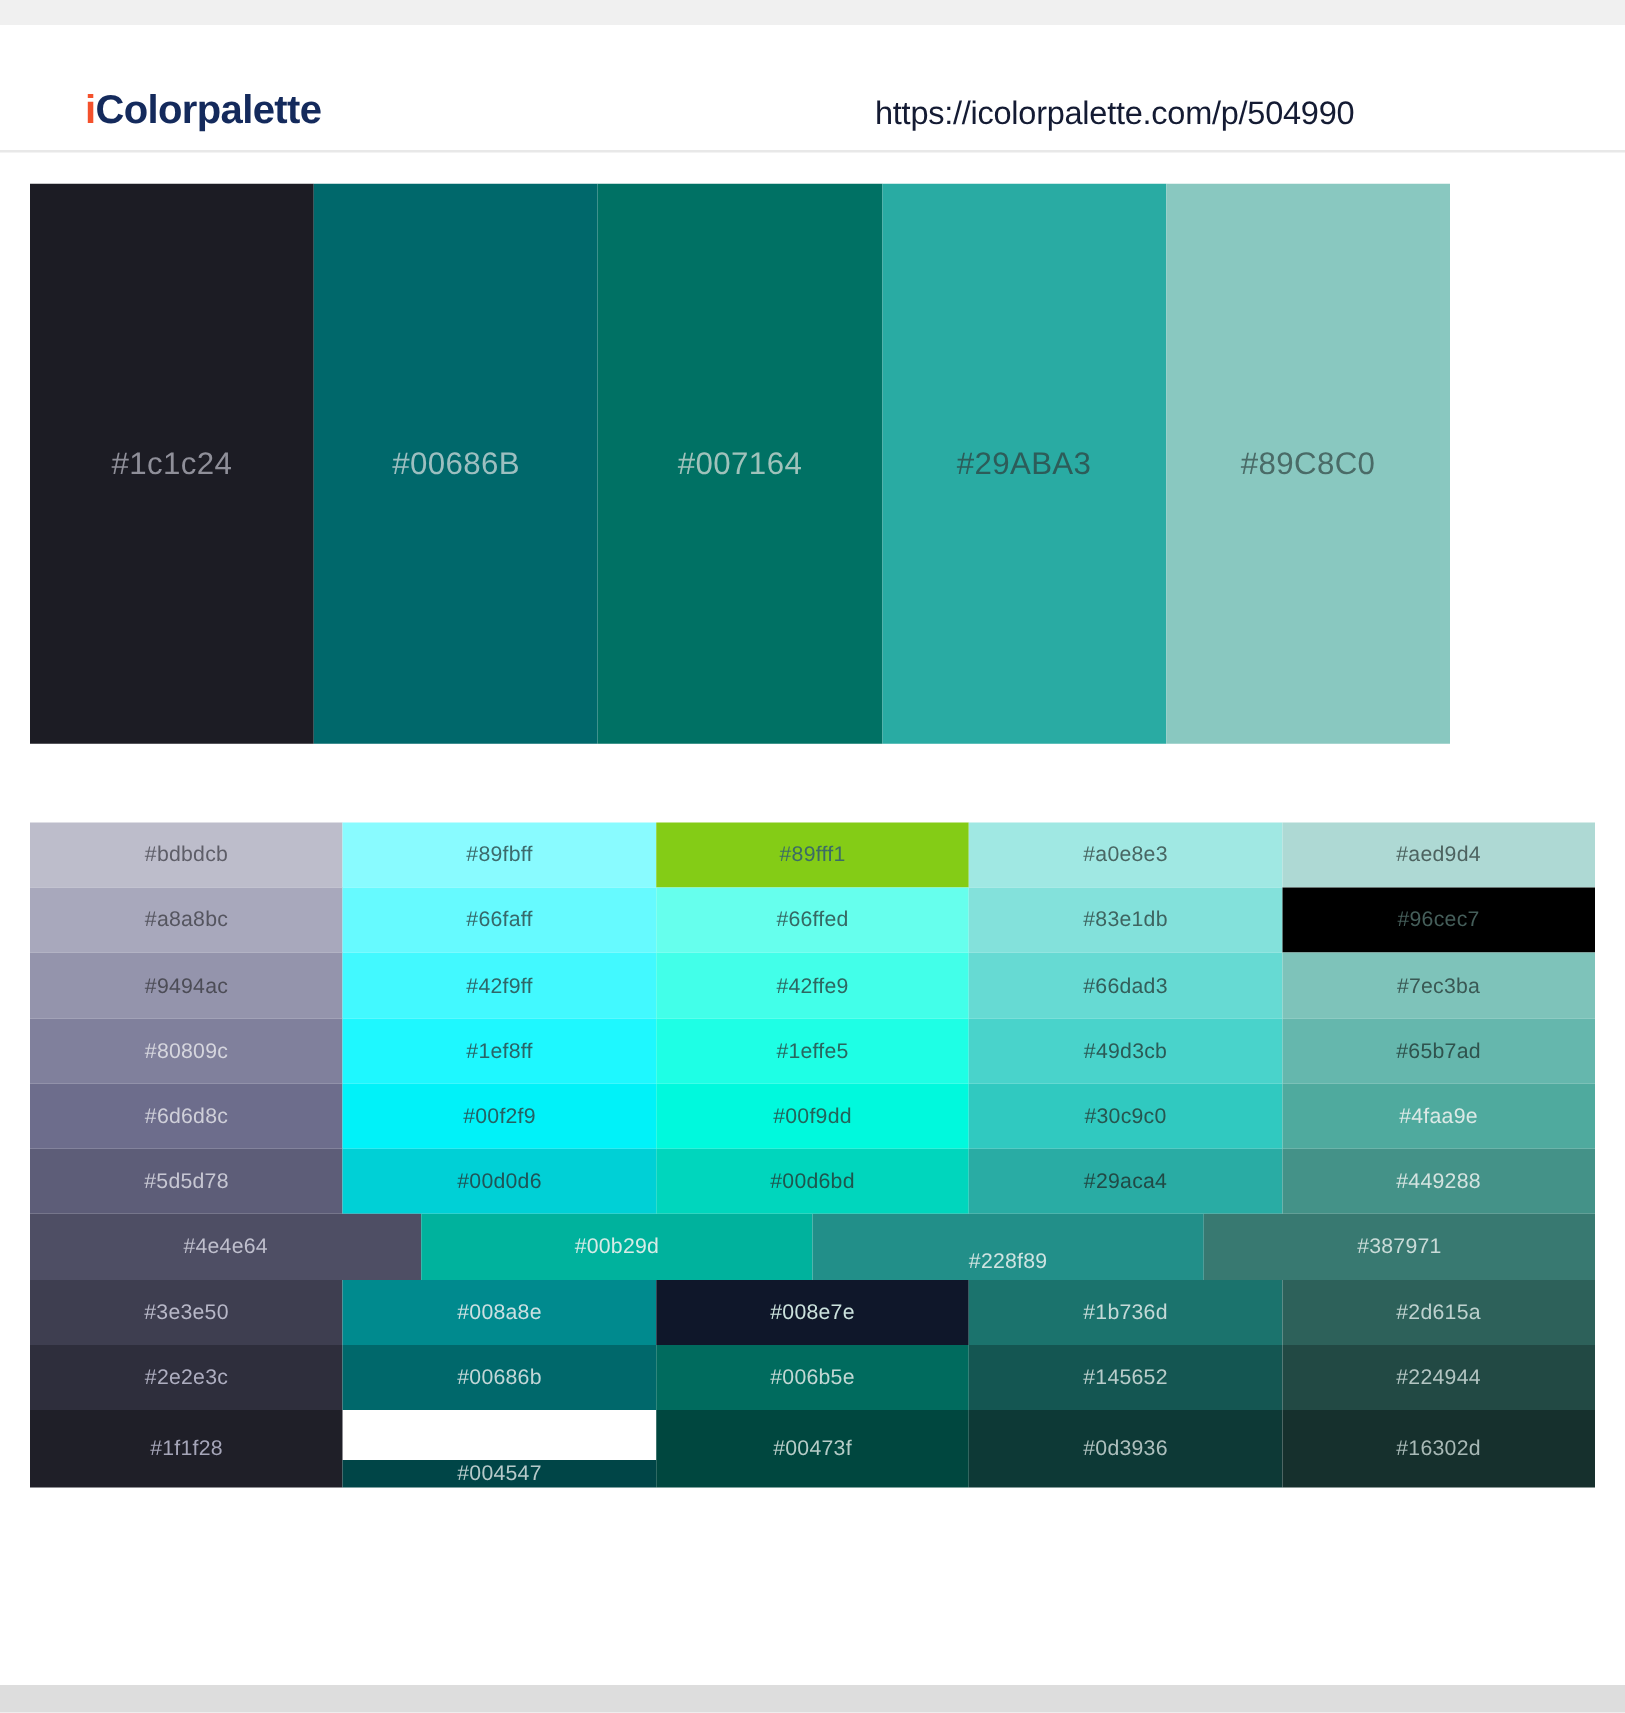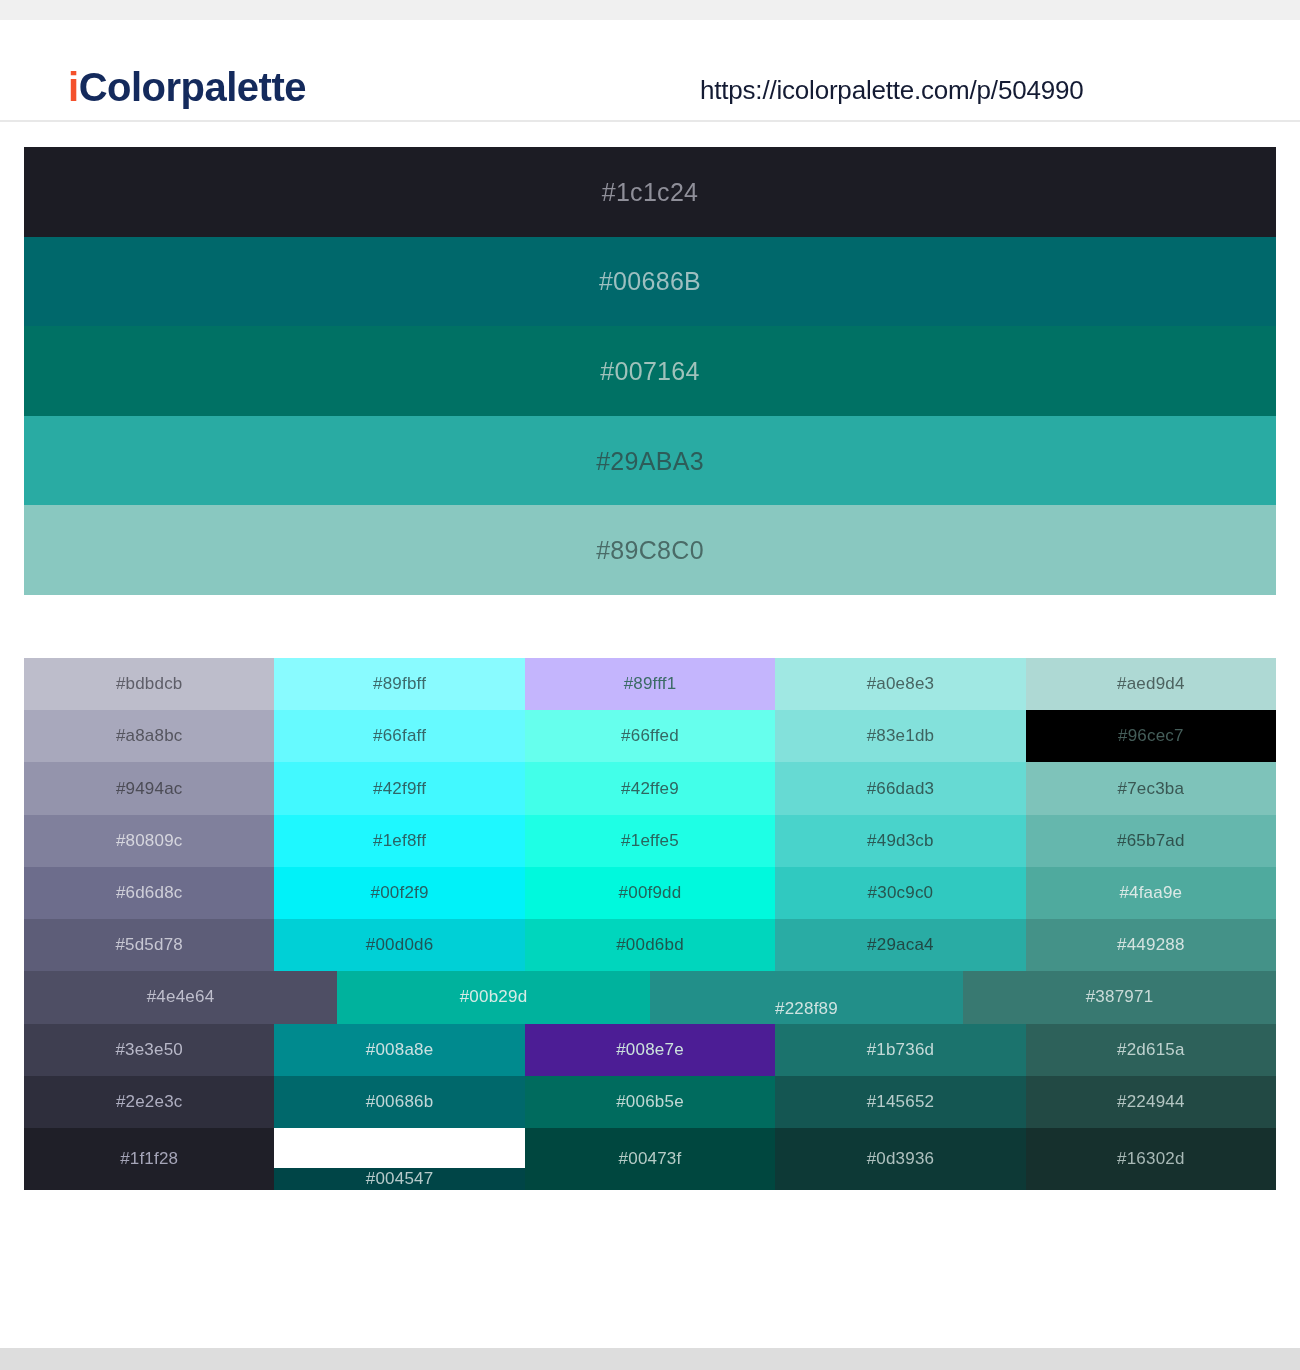--- a/index.html
+++ b/index.html
@@ -40,21 +40,21 @@
     width: 1300px;
     height: 102px;
     background: #ffffff;
     border-bottom: 2px solid #e8e8e8;
   }
 
   .logo {
     position: absolute;
     left: 68px;
     top: 44px;
-    font-size: 40px;
+    font-size: 32px;
     font-weight: bold;
     letter-spacing: -0.5px;
     white-space: nowrap;
     line-height: 46px;
   }
   .logo .logo-i { color: #f4512c; }
   .logo .logo-rest { color: #142a5c; }
 
   .header-url {
     position: absolute;
@@ -65,24 +65,23 @@
     line-height: 32px;
     white-space: nowrap;
     letter-spacing: -0.2px;
   }
 
   
   .swatch-row {
     position: absolute;
     left: 24px;
     top: 147px;
-    width: 1252px;
+    width: 1136px;
     height: 448px;
     display: flex;
-    flex-direction: column;
   }
   .swatch {
     flex: 1 1 0;
     position: relative;
     display: flex;
     align-items: center;
     justify-content: center;
   }
   .swatch-label {
     font-size: 25px;
@@ -159,21 +158,21 @@
     </div>
 
   <div class="grid">
       <div class="grid-row">
         <div class="grid-cell" style="background: rgb(189, 189, 203);">
           <span class="grid-cell-label" style="color: rgb(94, 94, 104);">#bdbdcb</span>
         </div>
         <div class="grid-cell" style="background: rgb(137, 251, 255);">
           <span class="grid-cell-label" style="color: rgb(60, 107, 109);">#89fbff</span>
         </div>
-        <div class="grid-cell" style="background: #c4b5fd;">
+        <div class="grid-cell" style="background: #84cc16;">
           <span class="grid-cell-label" style="color: rgb(60, 107, 102);">#89fff1</span>
         </div>
         <div class="grid-cell" style="background: rgb(160, 232, 227);">
           <span class="grid-cell-label" style="color: rgb(72, 102, 99);">#a0e8e3</span>
         </div>
         <div class="grid-cell" style="background: rgb(174, 217, 212);">
           <span class="grid-cell-label" style="color: rgb(77, 99, 96);">#aed9d4</span>
         </div>
       </div>
       <div class="grid-row">
@@ -275,21 +274,21 @@
           <span class="grid-cell-label" style="color: rgb(201, 219, 216);">#387971</span>
         </div>
       </div>
       <div class="grid-row">
         <div class="grid-cell" style="background: rgb(62, 62, 80);">
           <span class="grid-cell-label" style="color: rgb(184, 184, 200);">#3e3e50</span>
         </div>
         <div class="grid-cell" style="background: rgb(0, 138, 142);">
           <span class="grid-cell-label" style="color: rgb(204, 224, 225);">#008a8e</span>
         </div>
-        <div class="grid-cell" style="background: #4c1d95;">
+        <div class="grid-cell" style="background: #0f172a;">
           <span class="grid-cell-label" style="color: rgb(204, 226, 221);">#008e7e</span>
         </div>
         <div class="grid-cell" style="background: rgb(27, 115, 109);">
           <span class="grid-cell-label" style="color: rgb(196, 217, 215);">#1b736d</span>
         </div>
         <div class="grid-cell" style="background: rgb(45, 97, 90);">
           <span class="grid-cell-label" style="color: rgb(190, 209, 206);">#2d615a</span>
         </div>
       </div>
       <div class="grid-row">

